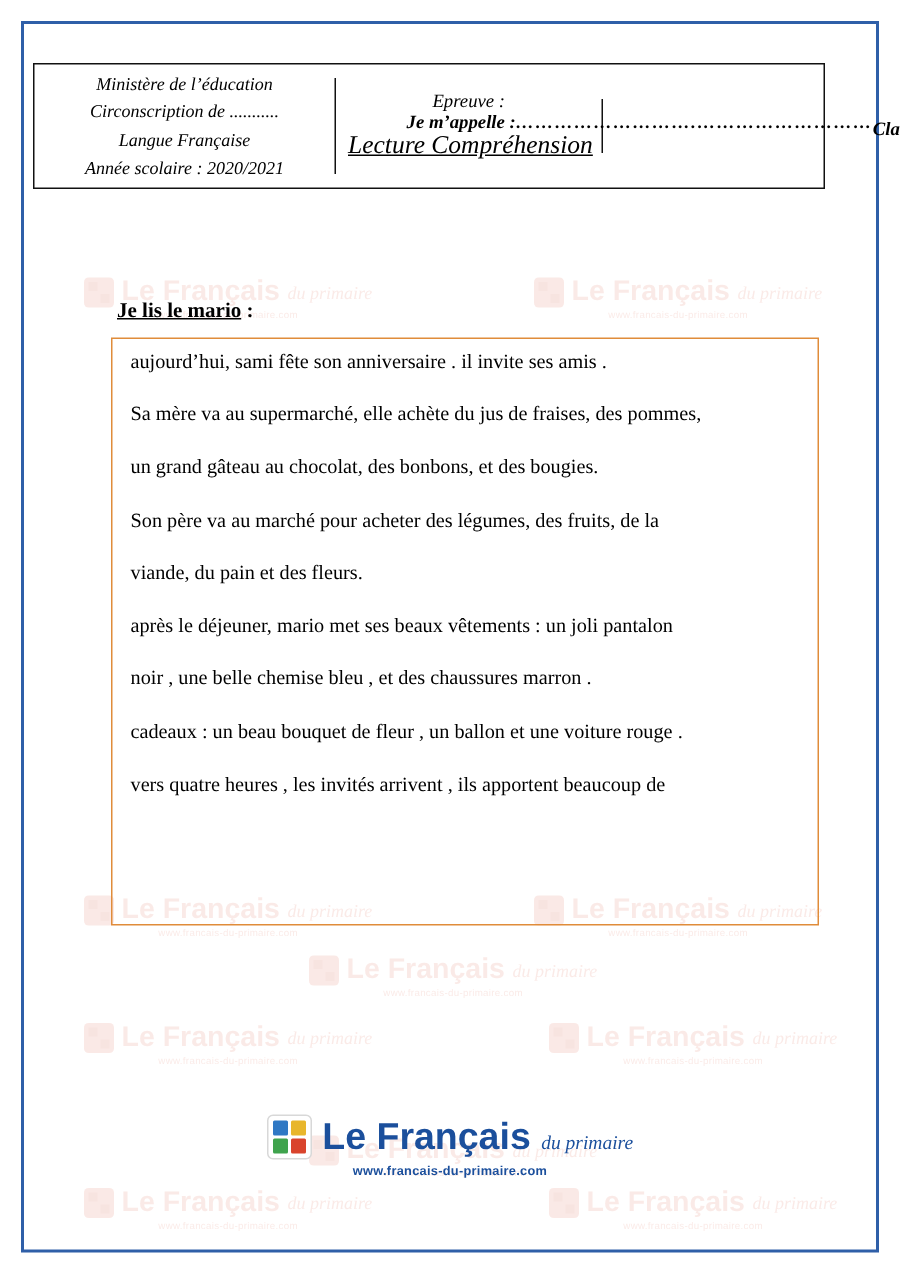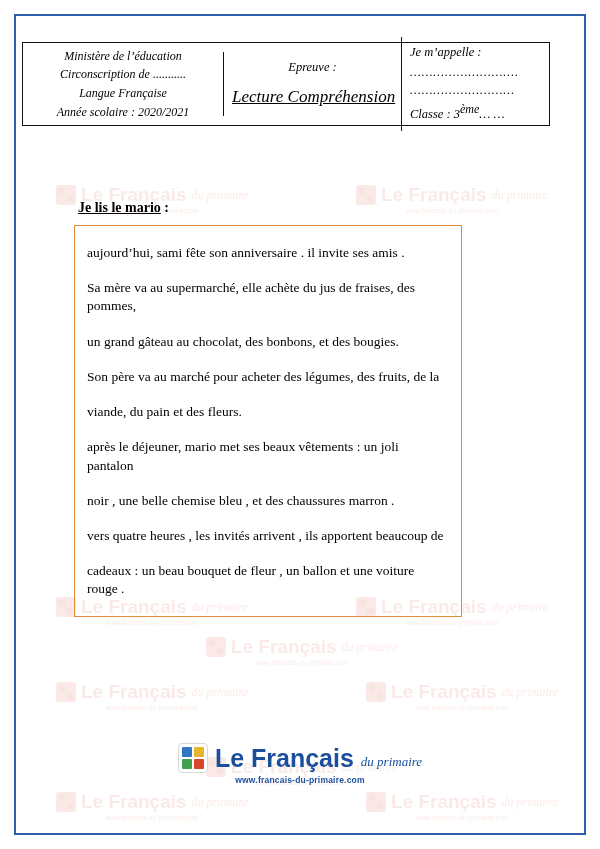--- a/index.html
+++ b/index.html
@@ -177,46 +177,46 @@
     color: #000;
     line-height: 1.55;
     white-space: nowrap;
   }
   .cell-ministry .line { font-size: 12px; }
   .cell-exam .line.exam-title { margin-bottom: 6px; }
   .cell-exam .line.exam-value {
     text-decoration: underline;
     font-size: 17px;
   }
-  .cell-student { display: flex; flex-direction: column; justify-content: center; }
+  .cell-student { display: flex; flex-direction: row; justify-content: center; font-weight: bold; }
   .cell-student .line { font-size: 12.5px; }
   .cell-student .dots { letter-spacing: 1px; font-size: 12px; color: #000; }
   .sup { font-size: 12px; vertical-align: super; font-style: italic; }
 
   
   #instruction {
     position: absolute;
     left: 62px;
     top: 184px;
     font-size: 14px;
     font-weight: bold;
     z-index: 2;
   }
   #instruction .lead { text-decoration: underline; }
 
   
   #text-box {
     position: absolute;
     left: 58px;
     top: 209px;
-    width: 388px;
+    width: 472px;
     height: 392px;
     border: 1.5px solid #e08c3a;
     box-sizing: border-box;
-    padding: 18px 14px 14px 12px;
+    padding: 6px 14px 14px 12px;
     z-index: 2;
     background: transparent;
   }
   #text-box p {
     margin: 0 0 17px 0;
     font-size: 13.5px;
     line-height: 1.35;
     color: #000;
   }
   #text-box p:last-child { margin-bottom: 0; }
@@ -339,22 +339,22 @@
   </div>
 
   <div id="text-box">
     <p>aujourd’hui, sami fête son anniversaire . il invite ses amis .</p>
     <p>Sa mère va au supermarché, elle achète du jus de fraises, des pommes,</p>
     <p>un grand gâteau au chocolat, des bonbons, et des bougies.</p>
     <p>Son père va au marché pour acheter des légumes, des fruits, de la</p>
     <p>viande, du pain et des fleurs.</p>
     <p>après le déjeuner, mario met ses beaux vêtements : un joli pantalon</p>
     <p>noir , une belle chemise bleu , et des chaussures marron .</p>
+    <p>cadeaux : un beau bouquet de fleur , un ballon et une voiture rouge .</p>
     <p>vers quatre heures , les invités arrivent , ils apportent  beaucoup de</p>
-    <p>cadeaux : un beau bouquet de fleur , un ballon et une voiture rouge .</p>
   </div>
 
   <div id="brand-logo">
     <div class="brand-row">
       <span class="brand-mark">
           <i></i>
           <i></i>
           <i></i>
           <i></i>
         </span>

